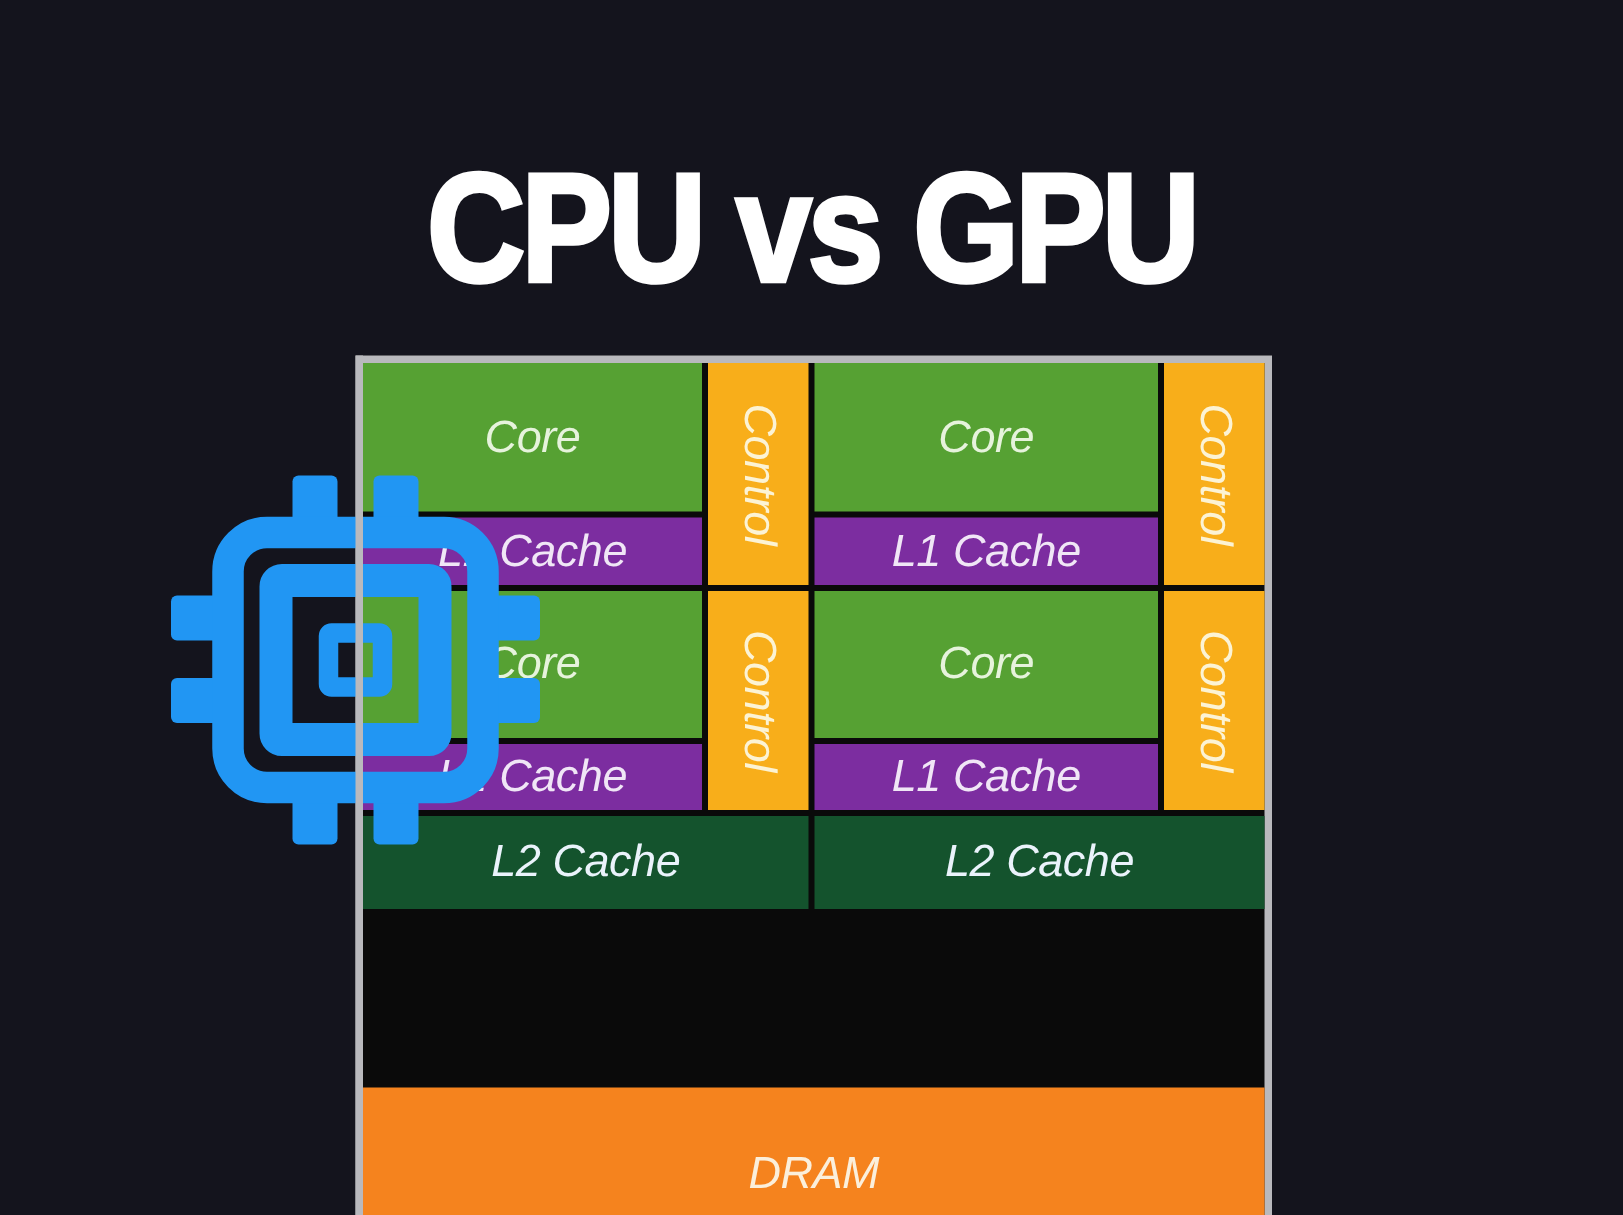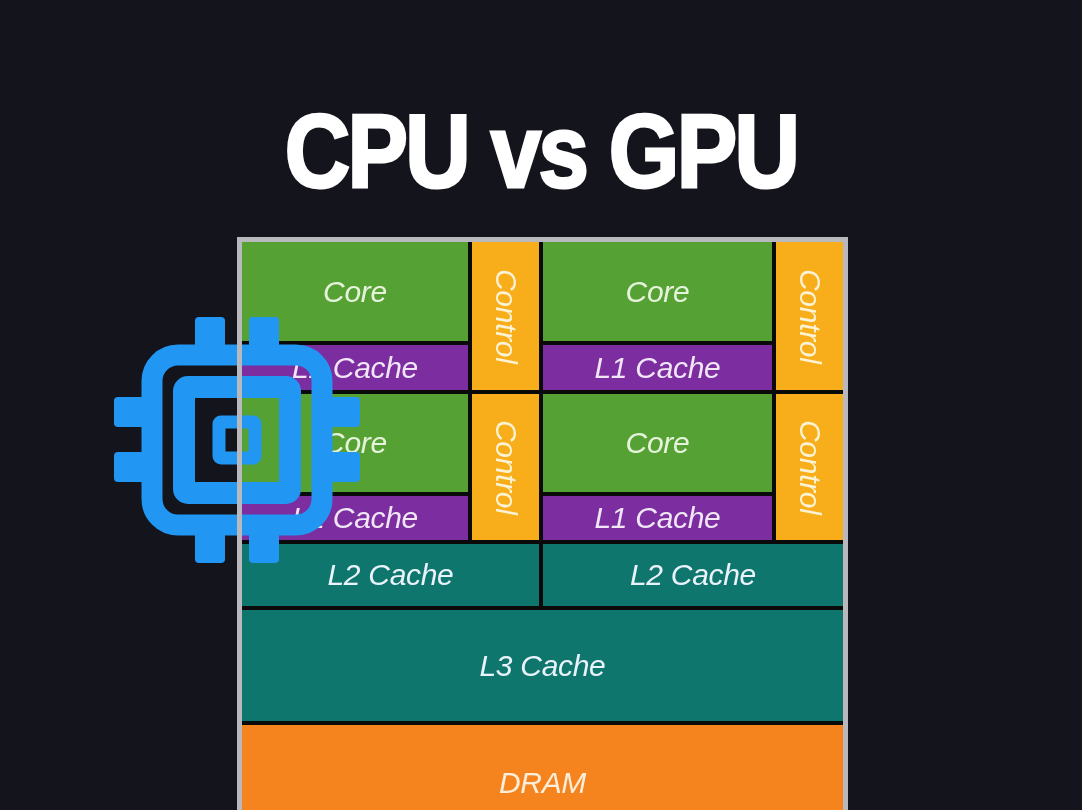--- a/index.html
+++ b/index.html
@@ -56,21 +56,21 @@
     justify-content: center;
     font-size: 30px;
     letter-spacing: -0.3px;
     white-space: nowrap;
     font-style: italic;
   }
   .core    { background: #56A133; color: #E6F3DC; }
   .control { background: #F8AE1A; color: #FCF3D4;
              writing-mode: vertical-rl; }
   .l1      { background: #7C2DA0; color: #F0E6F6; }
-  .l2, .l3 { background: #0f766e; color: #EAF3FB; }
+  .l2, .l3 { background: #14532d; color: #EAF3FB; }
   .dram    { background: #F5831E; color: #FBEFDB; }
 
   .pos-core-1 { grid-area: 1 / 1 / 2 / 2; }
   .pos-ctrl-1 { grid-area: 1 / 2 / 3 / 3; }
   .pos-core-2 { grid-area: 1 / 3 / 2 / 4; }
   .pos-ctrl-2 { grid-area: 1 / 4 / 3 / 5; }
   .pos-l1-1   { grid-area: 2 / 1 / 3 / 2; }
   .pos-l1-2   { grid-area: 2 / 3 / 3 / 4; }
   .pos-core-3 { grid-area: 3 / 1 / 4 / 2; }
   .pos-ctrl-3 { grid-area: 3 / 2 / 5 / 3; }
@@ -121,21 +121,20 @@
 
     <div class="cell core pos-core-3">Core</div>
     <div class="cell control pos-ctrl-3">Control</div>
     <div class="cell core pos-core-4">Core</div>
     <div class="cell control pos-ctrl-4">Control</div>
     <div class="cell l1 pos-l1-3">L1 Cache</div>
     <div class="cell l1 pos-l1-4">L1 Cache</div>
 
     <div class="cell l2 pos-l2-1">L2 Cache</div>
     <div class="cell l2 pos-l2-2">L2 Cache</div>
-    <div class="cell l3 pos-l3">L3 Cache</div>
     <div class="cell dram pos-dram">DRAM</div>
   </div>
 
   <svg class="chip" viewBox="0 0 250 250" xmlns="http://www.w3.org/2000/svg">
     <g fill="#2196F3">
 
       <rect x="83" y="2" width="30" height="42" rx="4"></rect>
       <rect x="137" y="2" width="30" height="42" rx="4"></rect>
 
       <rect x="83" y="206" width="30" height="42" rx="4"></rect>

